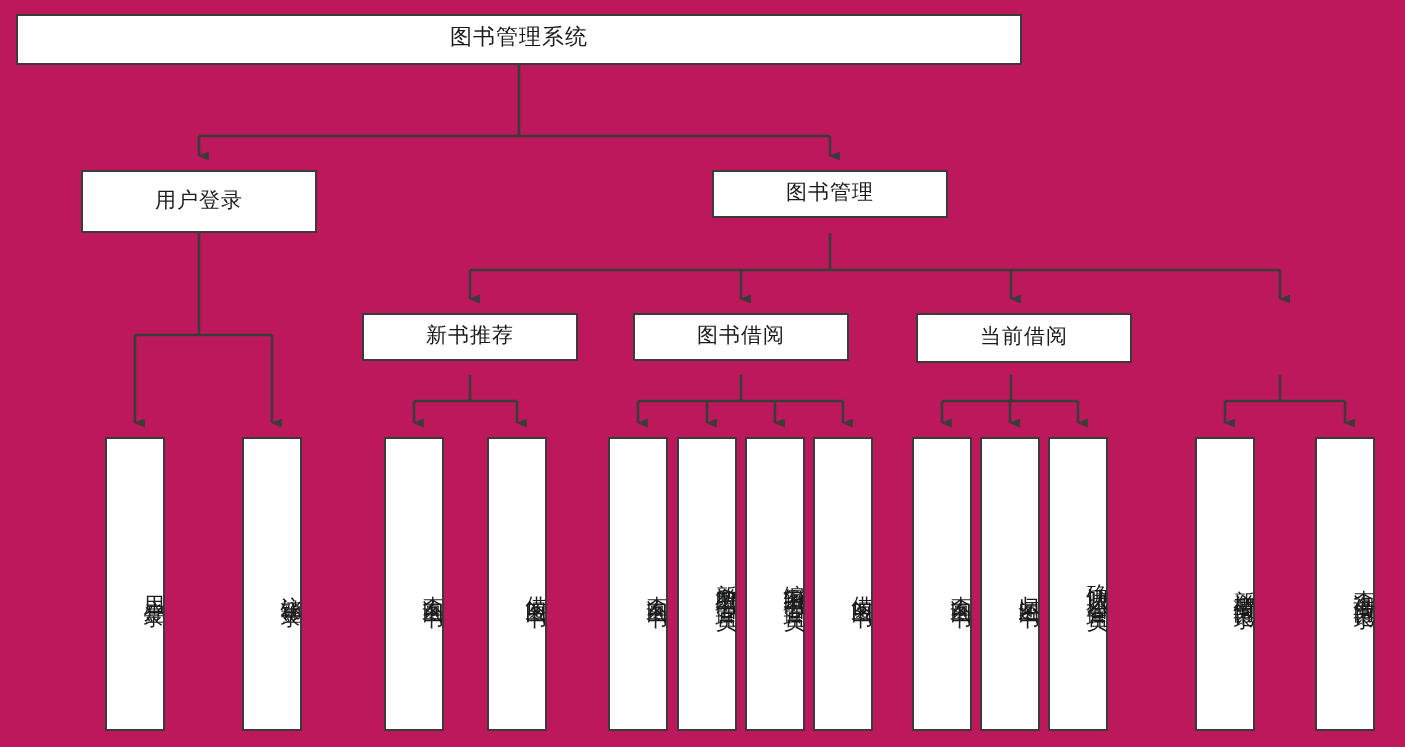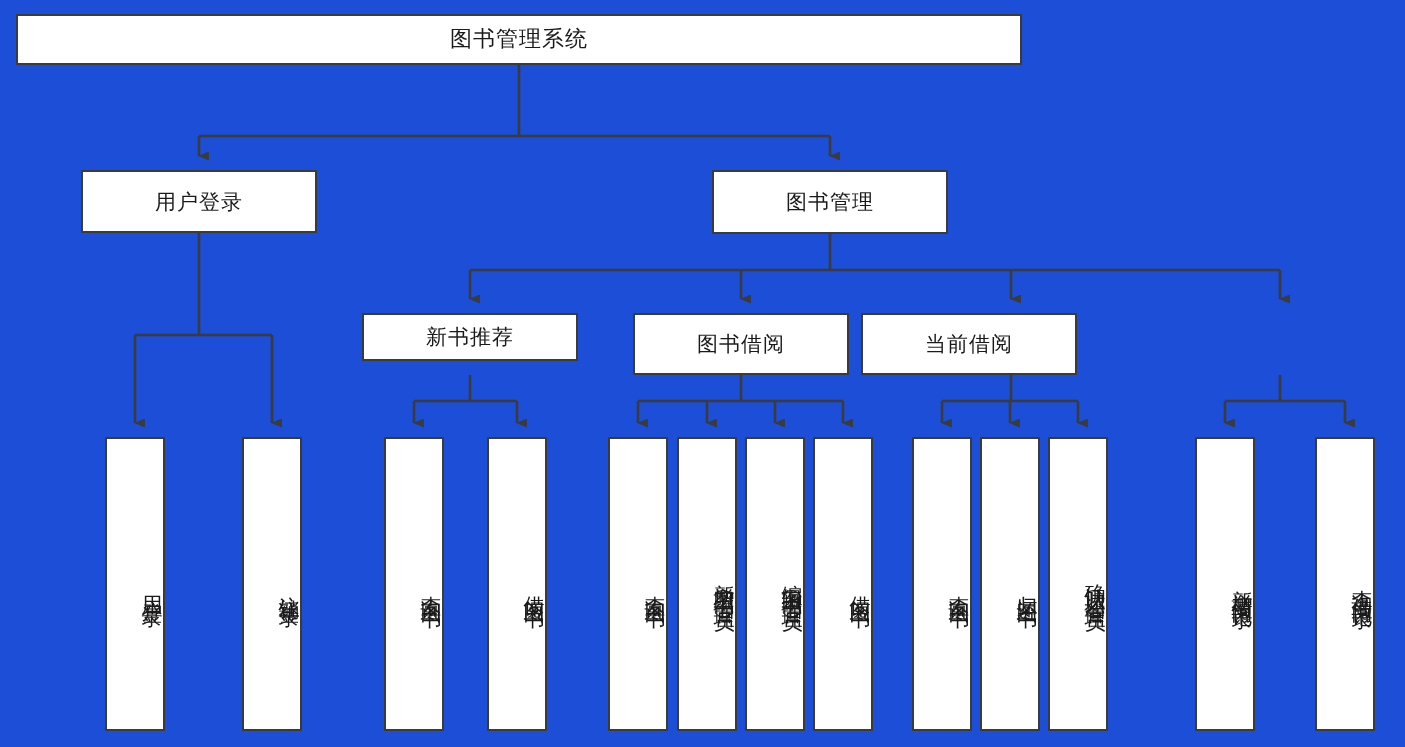--- a/index.html
+++ b/index.html
@@ -7,22 +7,23 @@
     padding: 0;
     background: #ffffff;
   }
   body {
     font-family: "Liberation Sans", "DejaVu Sans", sans-serif;
   }
   #canvas {
     position: relative;
     width: 1405px;
     height: 747px;
-    background: #1d4ed8;
+    background: #be185d;
     overflow: hidden;
+    font-family: Liberation Mono, monospace;
   }
   svg.wires {
     position: absolute;
     left: 0;
     top: 0;
     width: 1405px;
     height: 747px;
     pointer-events: none;
   }
   .node {
@@ -122,25 +123,25 @@
       <path d="M1280,375 L1280,401"></path>
       <path d="M1225,401 L1345,401"></path>
       <path d="M1225,401 L1225,423" marker-end="url(#arrow)"></path>
       <path d="M1345,401 L1345,423" marker-end="url(#arrow)"></path>
     </g>
   </svg>
 
   <div class="node horiz root" style="left:16px; top:14px; width:1006px; height:51px;">图书管理系统</div>
 
   <div class="node horiz" style="left:81px; top:170px; width:236px; height:63px;">用户登录</div>
-  <div class="node horiz" style="left:712px; top:170px; width:236px; height:64px;">图书管理</div>
+  <div class="node horiz" style="left:712px; top:170px; width:236px; height:48px;">图书管理</div>
 
   <div class="node horiz" style="left:362px; top:313px; width:216px; height:48px;">新书推荐</div>
-  <div class="node horiz" style="left:633px; top:313px; width:216px; height:62px;">图书借阅</div>
-  <div class="node horiz" style="left:861px; top:313px; width:216px; height:62px;">当前借阅</div>
+  <div class="node horiz" style="left:633px; top:313px; width:216px; height:48px;">图书借阅</div>
+  <div class="node horiz" style="left:916px; top:313px; width:216px; height:50px;">当前借阅</div>
 
   <div class="node leaf" style="left:105px; top:437px; width:60px; height:294px;">
     <span class="txt">用户登录</span>
   </div>
   <div class="node leaf" style="left:242px; top:437px; width:60px; height:294px;">
     <span class="txt">注销登录</span>
   </div>
 
   <div class="node leaf" style="left:384px; top:437px; width:60px; height:294px;">
     <span class="txt">查询图书</span>

